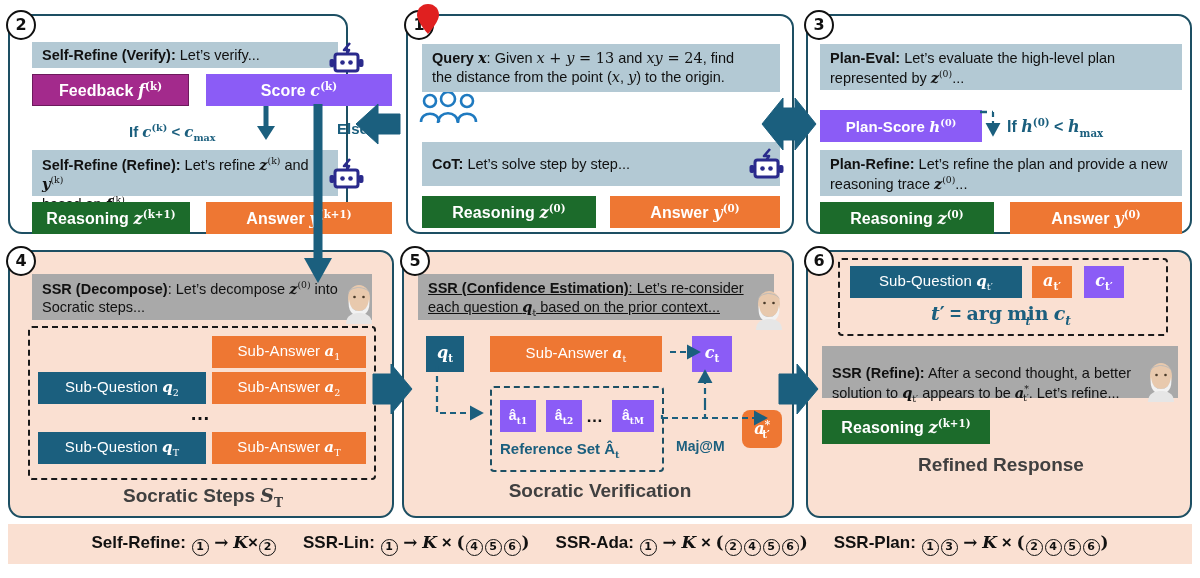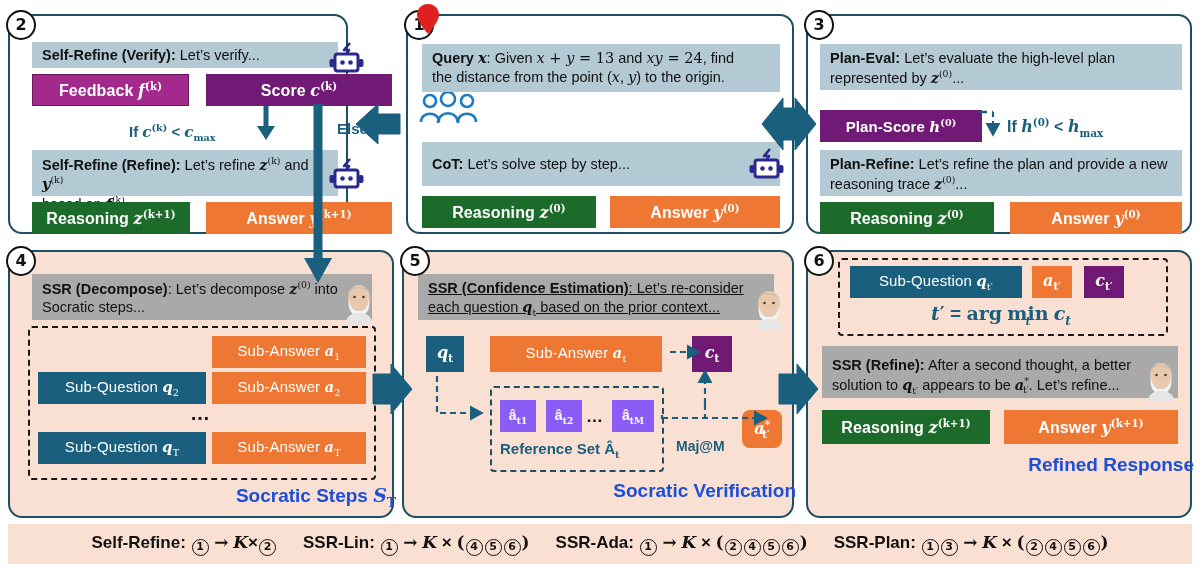--- a/index.html
+++ b/index.html
@@ -37,42 +37,42 @@
     font-size:14.5px;color:#111;
   }
   .prompt{ background:#b3c9d4; padding:4px 10px; line-height:1.28; }
   .prompt.grey{ background:#a9a9a9; }
   .chip{
     justify-content:center;color:#fff;font-weight:700;
     font-size:16px;letter-spacing:.1px;
   }
   .chip.green{background:#1c6b2b;}
   .chip.orange{background:#ee7733;}
-  .chip.blue{background:#701a75;}
+  .chip.blue{background:#8b5cf6;}
   .chip.purple{background:#a32a8c;border:1.5px solid #6d1a5c;}
   .chip.teal{background:#1b5f7e;}
   .chip.lightorange{background:#8b5cf6;}
 
   b{font-weight:700;}
   .mi{font-family:"DejaVu Serif", serif;font-style:italic;}
   .mb{font-family:"DejaVu Serif", serif;font-style:italic;font-weight:700;}
   .mr{font-family:"DejaVu Serif", serif;font-style:normal;}
   sup,sub{font-size:.64em;font-style:normal;font-family:"DejaVu Serif",serif;}
   sub{font-size:.64em;}
 
   
   .dashgroup{
     position:absolute;box-sizing:border-box;
     border:2.5px dashed #1a1a1a;border-radius:4px;
   }
   .dashgroup.teal{border-color:#1d4f63;}
 
   .caption{
-    position:absolute;text-align:right;
-    color:#1d4ed8;font-weight:700;font-size:19px;
+    position:absolute;text-align:center;
+    color:#404040;font-weight:700;font-size:19px;
   }
   .label-sm{position:absolute;color:#1b5f7e;font-weight:700;font-size:13px;}
   .cond{position:absolute;color:#1b5f7e;font-weight:700;font-size:15px;}
 
   
   .legend{
     position:absolute;left:8px;top:524px;width:1184px;height:40px;
     background:#fae0d2;display:flex;align-items:center;justify-content:center;
     gap:26px;font-size:17px;font-weight:700;color:#111;
   }
@@ -353,38 +353,35 @@
       <span><span class="mb">a</span><sub>t′</sub></span>
     </div>
     <div class="rowbox chip blue" style="left:276px;top:14px;width:40px;height:32px;">
       <span><span class="mb">c</span><sub>t′</sub></span>
     </div>
 
     <div style="position:absolute;left:0;top:50px;width:386px;text-align:center;color:#1b5f7e;font-size:19px;font-weight:700;">
       <span class="mb">t</span><span class="mr">′</span> = <span class="mr" style="font-weight:700;">arg</span>&nbsp;<span class="mr" style="font-weight:700;display:inline-block;position:relative;">min<span style="position:absolute;left:50%;transform:translateX(-50%);top:13px;font-size:11px;" class="mb">t</span></span>&nbsp;<span class="mb">c</span><sub class="mi">t</sub>
     </div>
 
-    <div class="rowbox prompt grey" style="left:14px;top:94px;width:356px;height:52px;align-items:flex-start;padding-top:10px;">
+    <div class="rowbox prompt grey" style="left:14px;top:94px;width:356px;height:52px;align-items:flex-start;padding-top:18px;">
       <span><b>SSR (Refine):</b><span> After a second thought, a better solution to </span><span class="mb">q</span><sub>t′</sub><span> appears to be </span><span class="mb">a</span><sup>*</sup><sub style="margin-left:-6px;">t′</sub><span>. Let’s refine...</span></span>
     </div>
 
     <svg class="inl" style="left:334px;top:106px;" width="38" height="44" viewBox="0 0 38 44">
       <ellipse cx="19" cy="18" rx="11" ry="13" fill="#e8c9ad"></ellipse>
       <path d="M8,14 C8,5 30,5 30,15 C30,11 24,8 19,8 C14,8 9,10 8,14 Z" fill="#b9b9b9"></path>
       <path d="M9,19 C7,31 13,36 19,36 C25,36 31,31 29,19 C28,28 24,31 19,31 C14,31 10,28 9,19 Z" fill="#f2f2f2"></path>
       <path d="M6,44 C6,35 13,33 19,33 C25,33 32,35 32,44 Z" fill="#e6e6e6"></path>
       <circle cx="14.5" cy="17" r="1.3" fill="#4a3a2a"></circle>
         <circle cx="23.5" cy="17" r="1.3" fill="#4a3a2a"></circle>
     </svg>
 
     <div class="rowbox chip green" style="left:14px;top:158px;width:168px;height:34px;">
       <span><span>Reasoning</span> <span class="mb">z</span><sup>(k+1)</sup></span>
-    </div>
-    <div class="rowbox chip orange" style="left:196px;top:158px;width:174px;height:34px;">
-      <span><span>Answer</span> <span class="mb">y</span><sup>(k+1)</sup></span>
     </div>
 
     <div class="caption" style="left:0;top:202px;width:386px;">Refined Response</div>
   </div>
 
   <div class="legend">
     <span class="lg">
       <span>Self-Refine:</span>
       <span class="cnum">1</span>
       <span class="mr">→</span>

